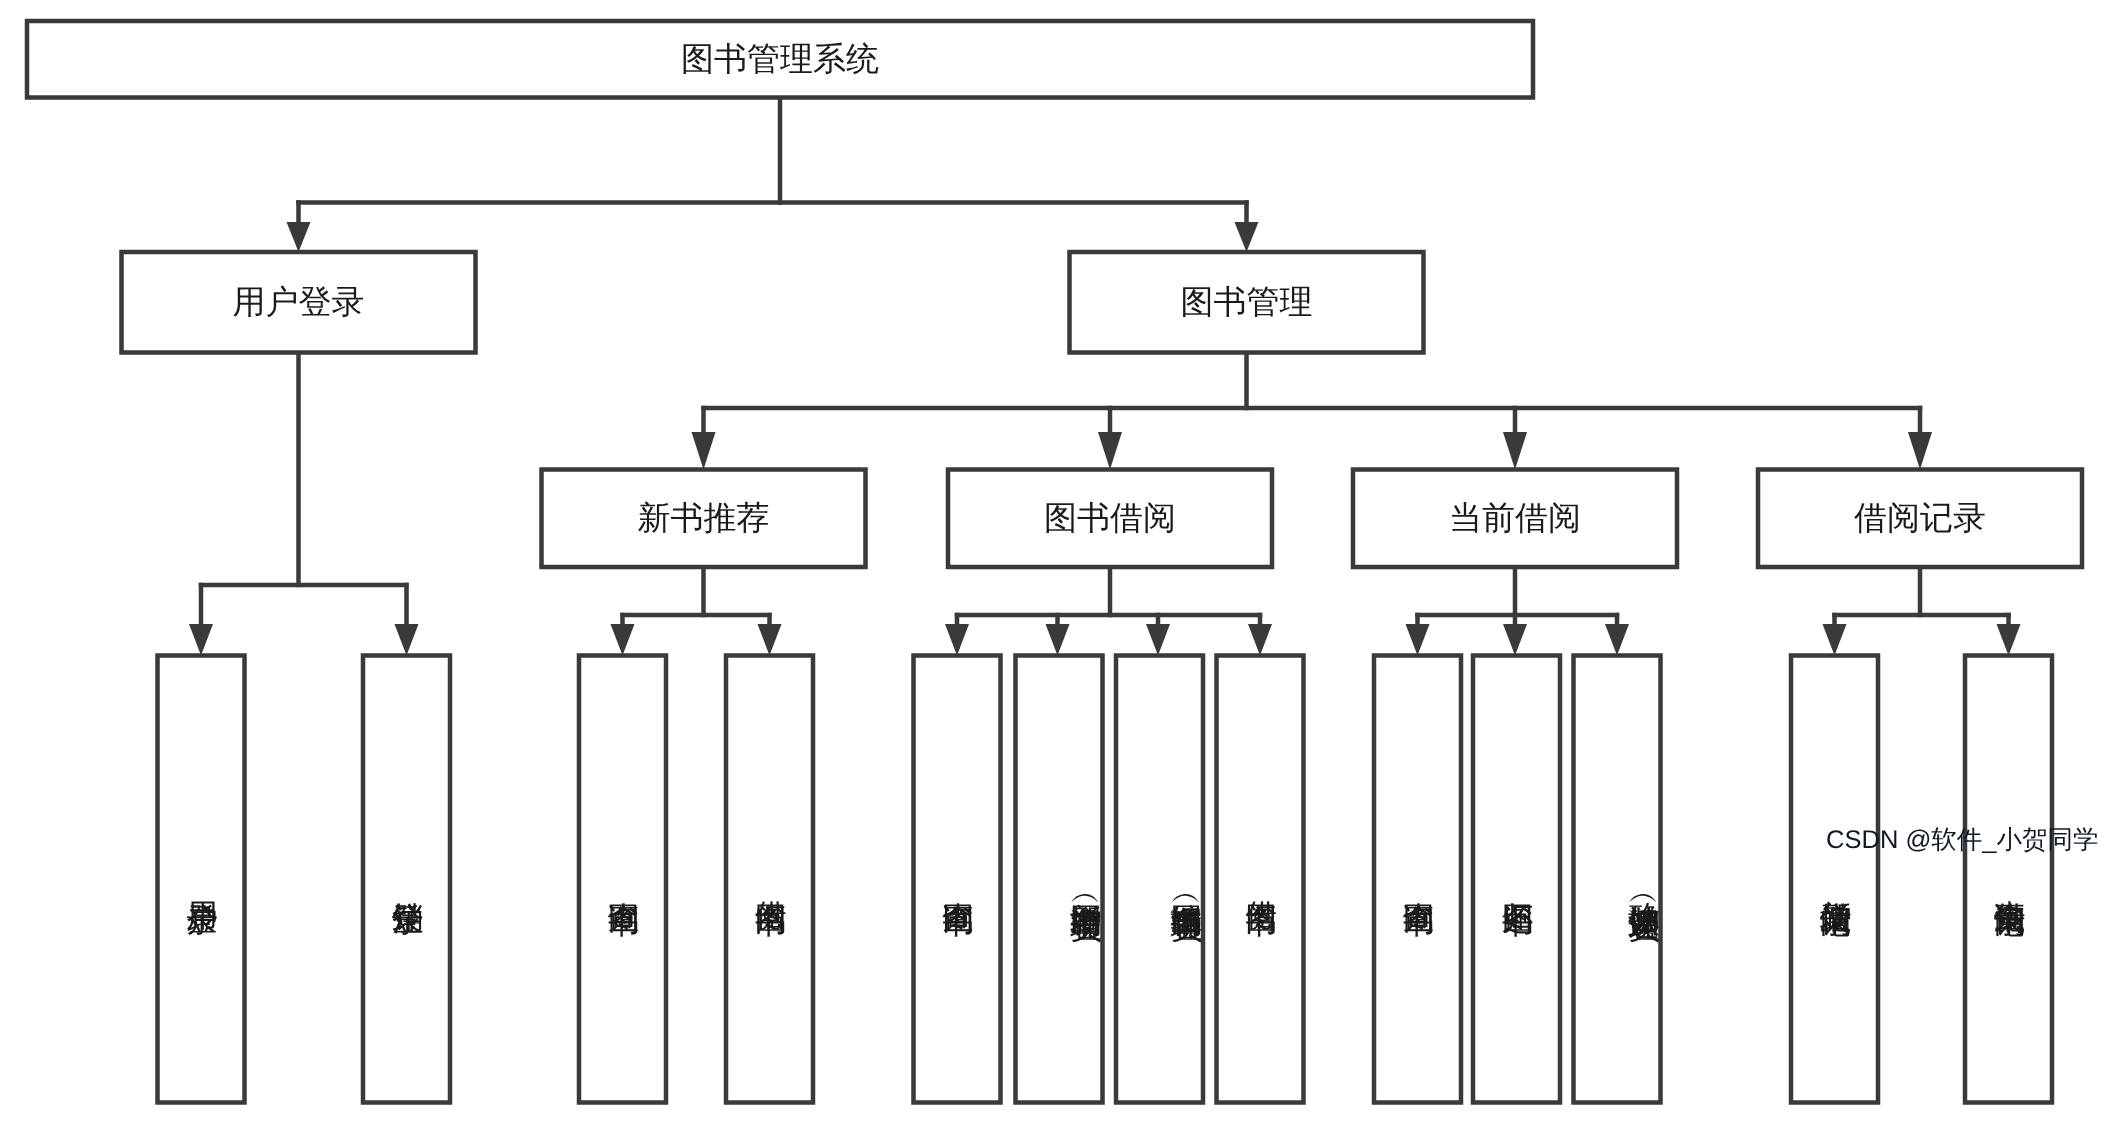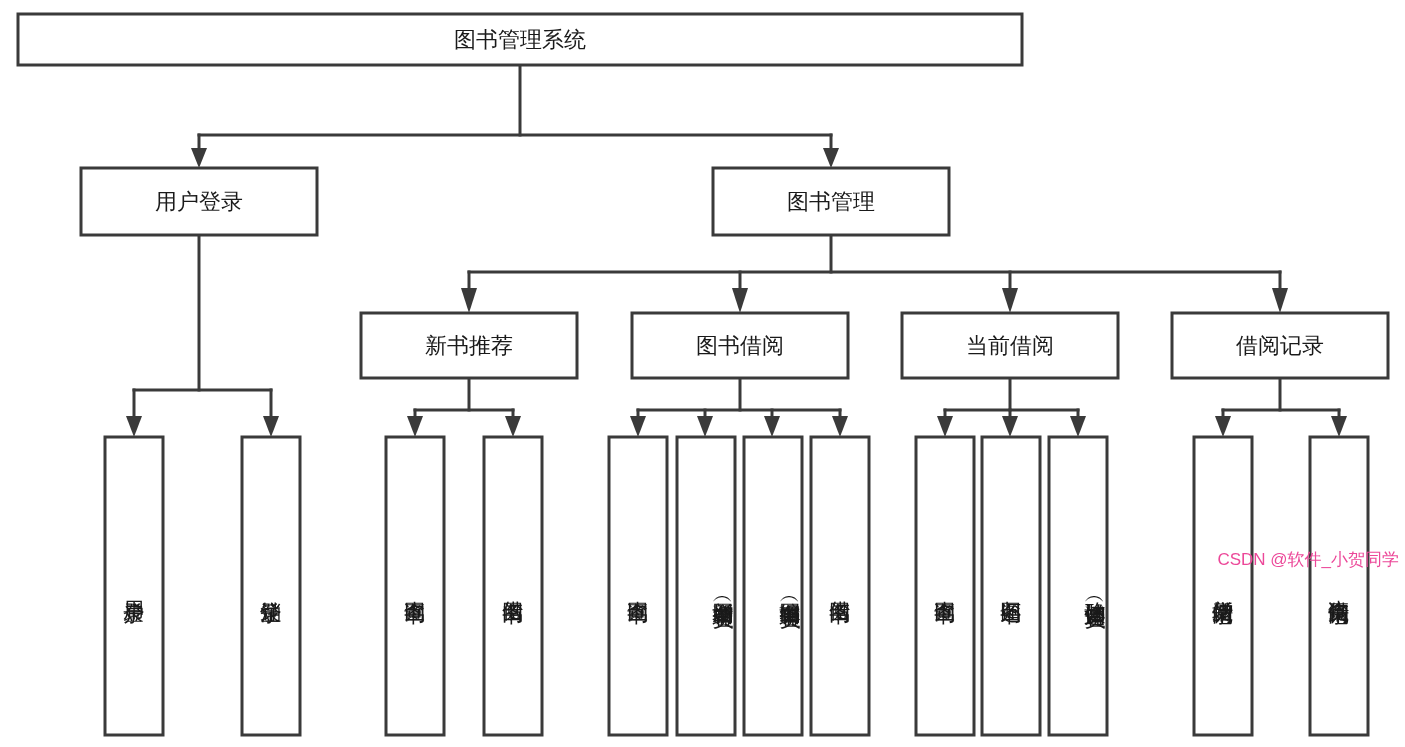--- a/index.html
+++ b/index.html
@@ -23,21 +23,21 @@
     font-size:21px;line-height:1.12;color:#1a1a1a;
     writing-mode:vertical-rl;text-orientation:upright;
     letter-spacing:1px;
     white-space:nowrap;
     text-align:center;
     pointer-events:none;
   }
   .watermark{
     position:absolute;right:6px;bottom:4px;
     font-family:"Liberation Sans","DejaVu Sans",sans-serif;
-    font-size:17px;color:#ec4899;white-space:nowrap;
+    font-size:17px;color:#0f172a;white-space:nowrap;
   }
 </style>
 </head>
 <body>
 
 <div id="stage">
 
   <svg id="diagram" viewBox="0 0 1405 747">
     <defs></defs>
 

